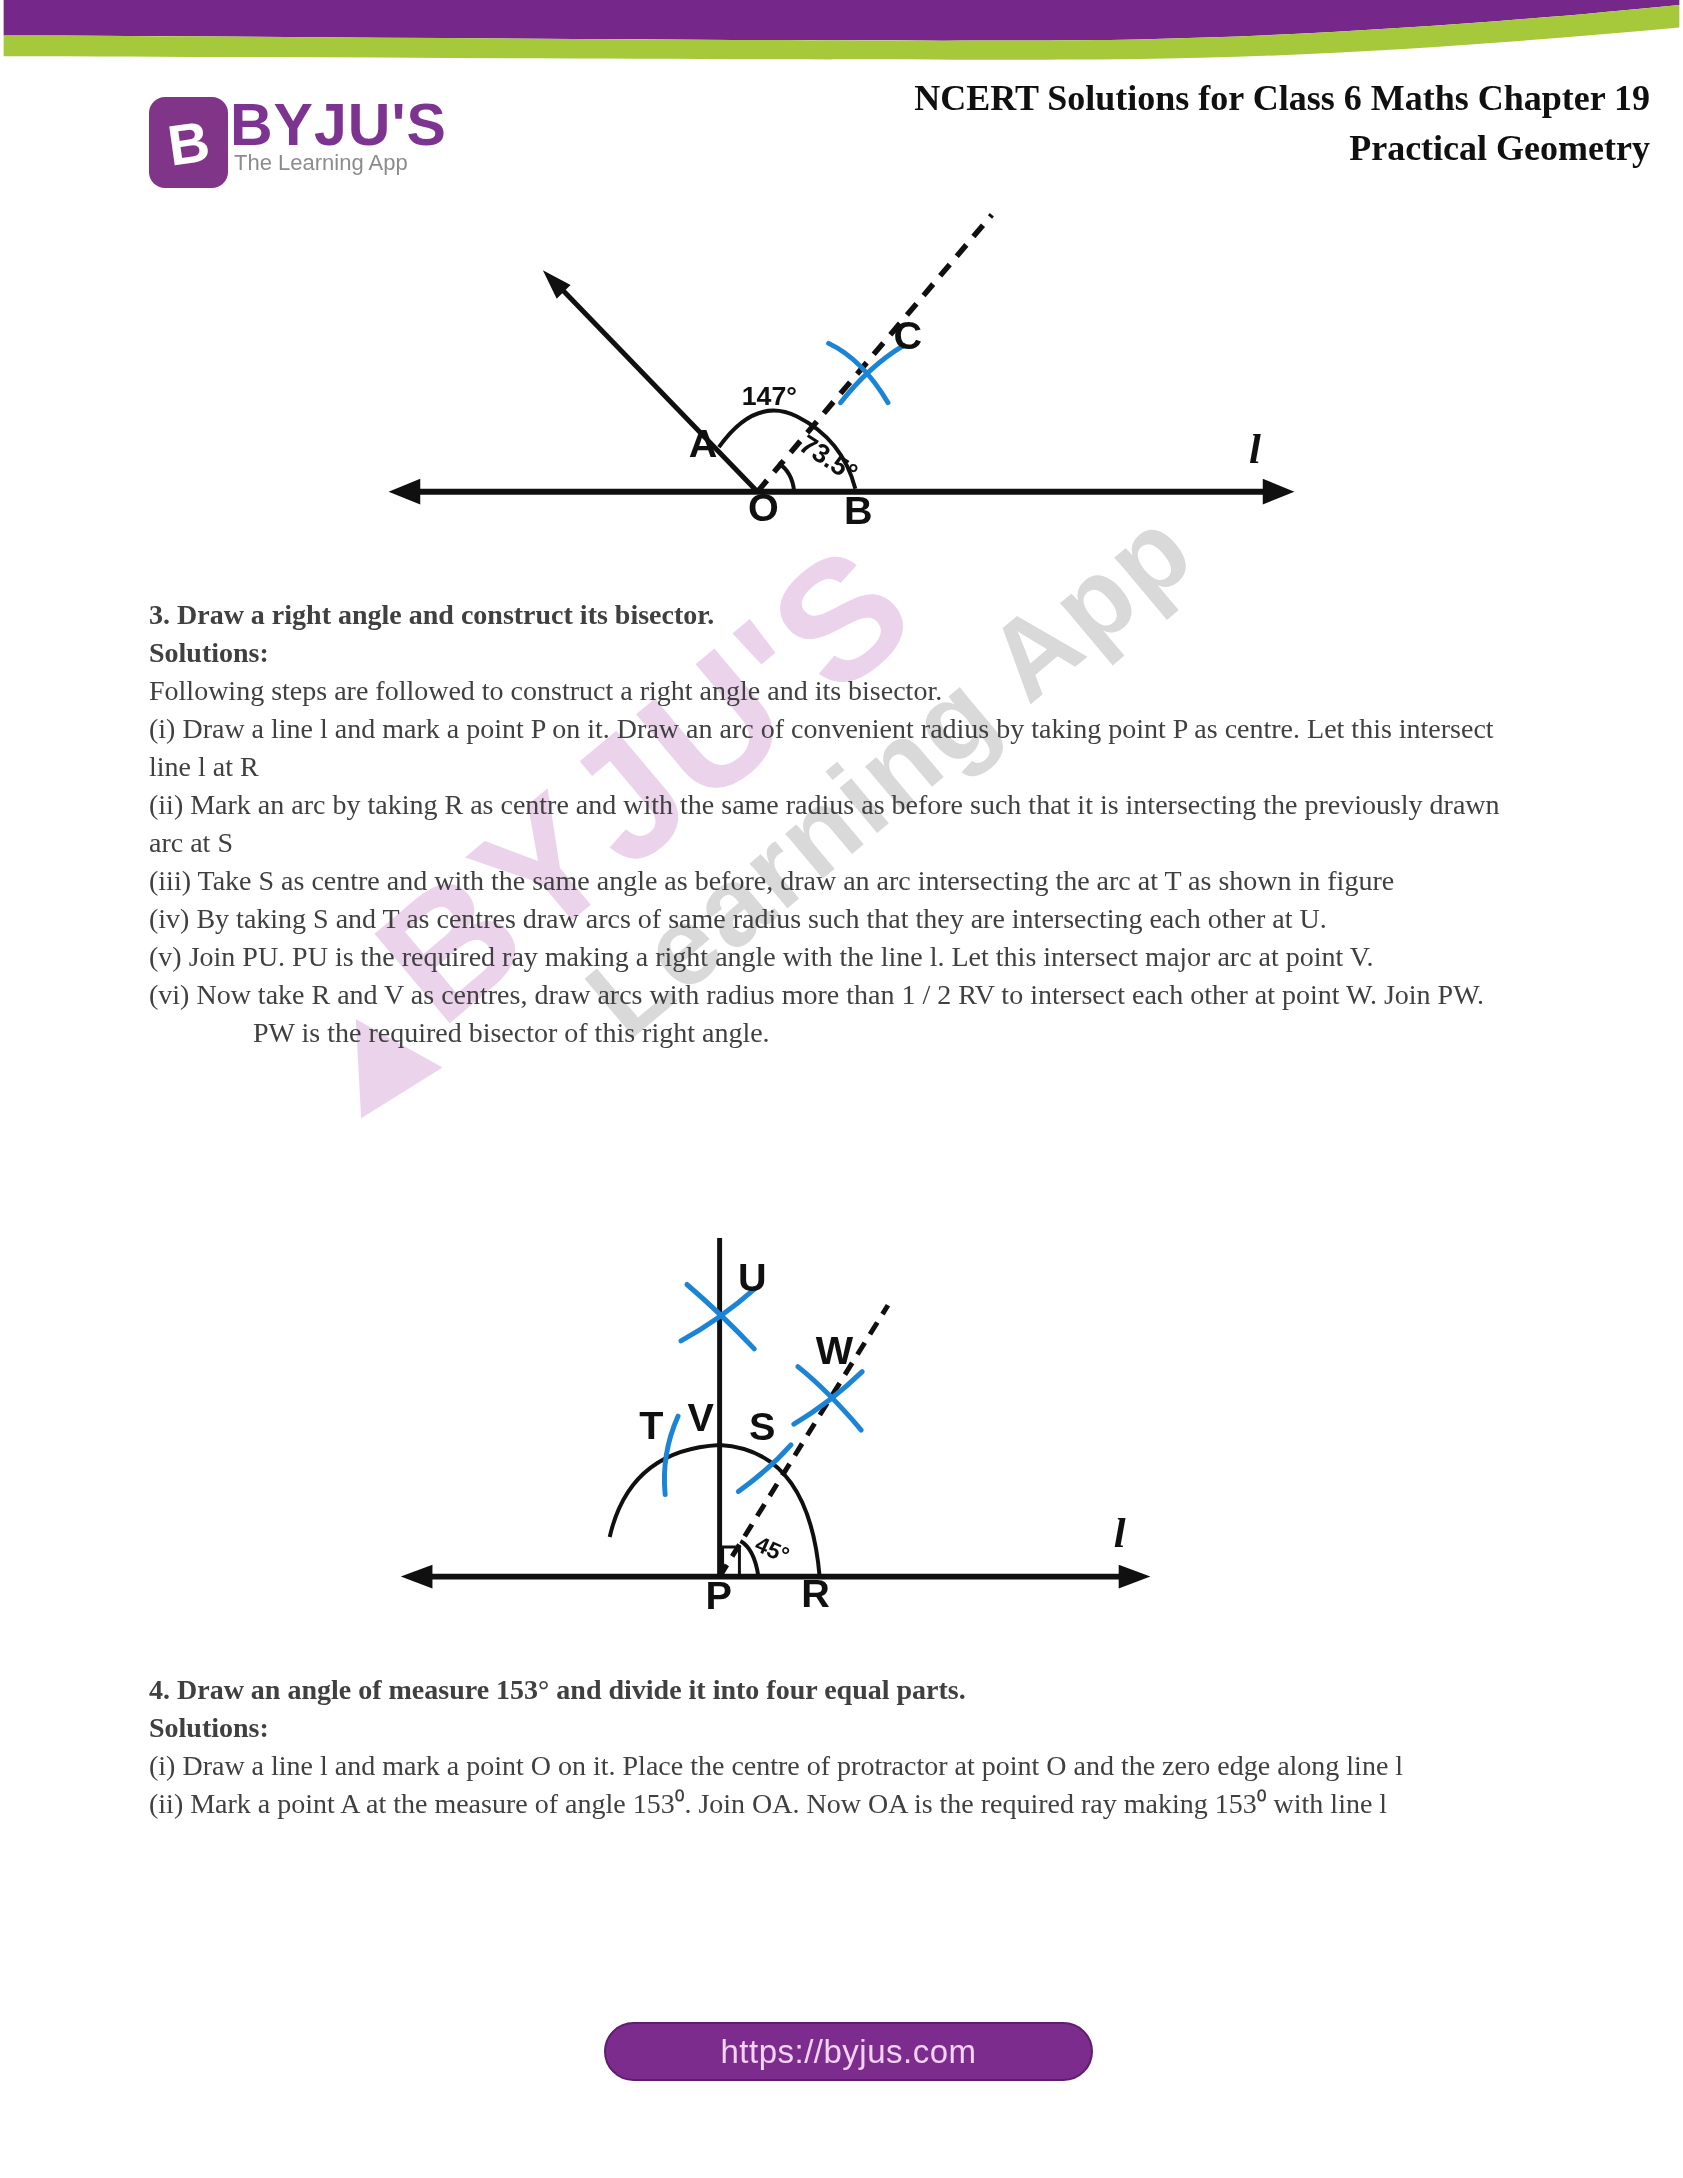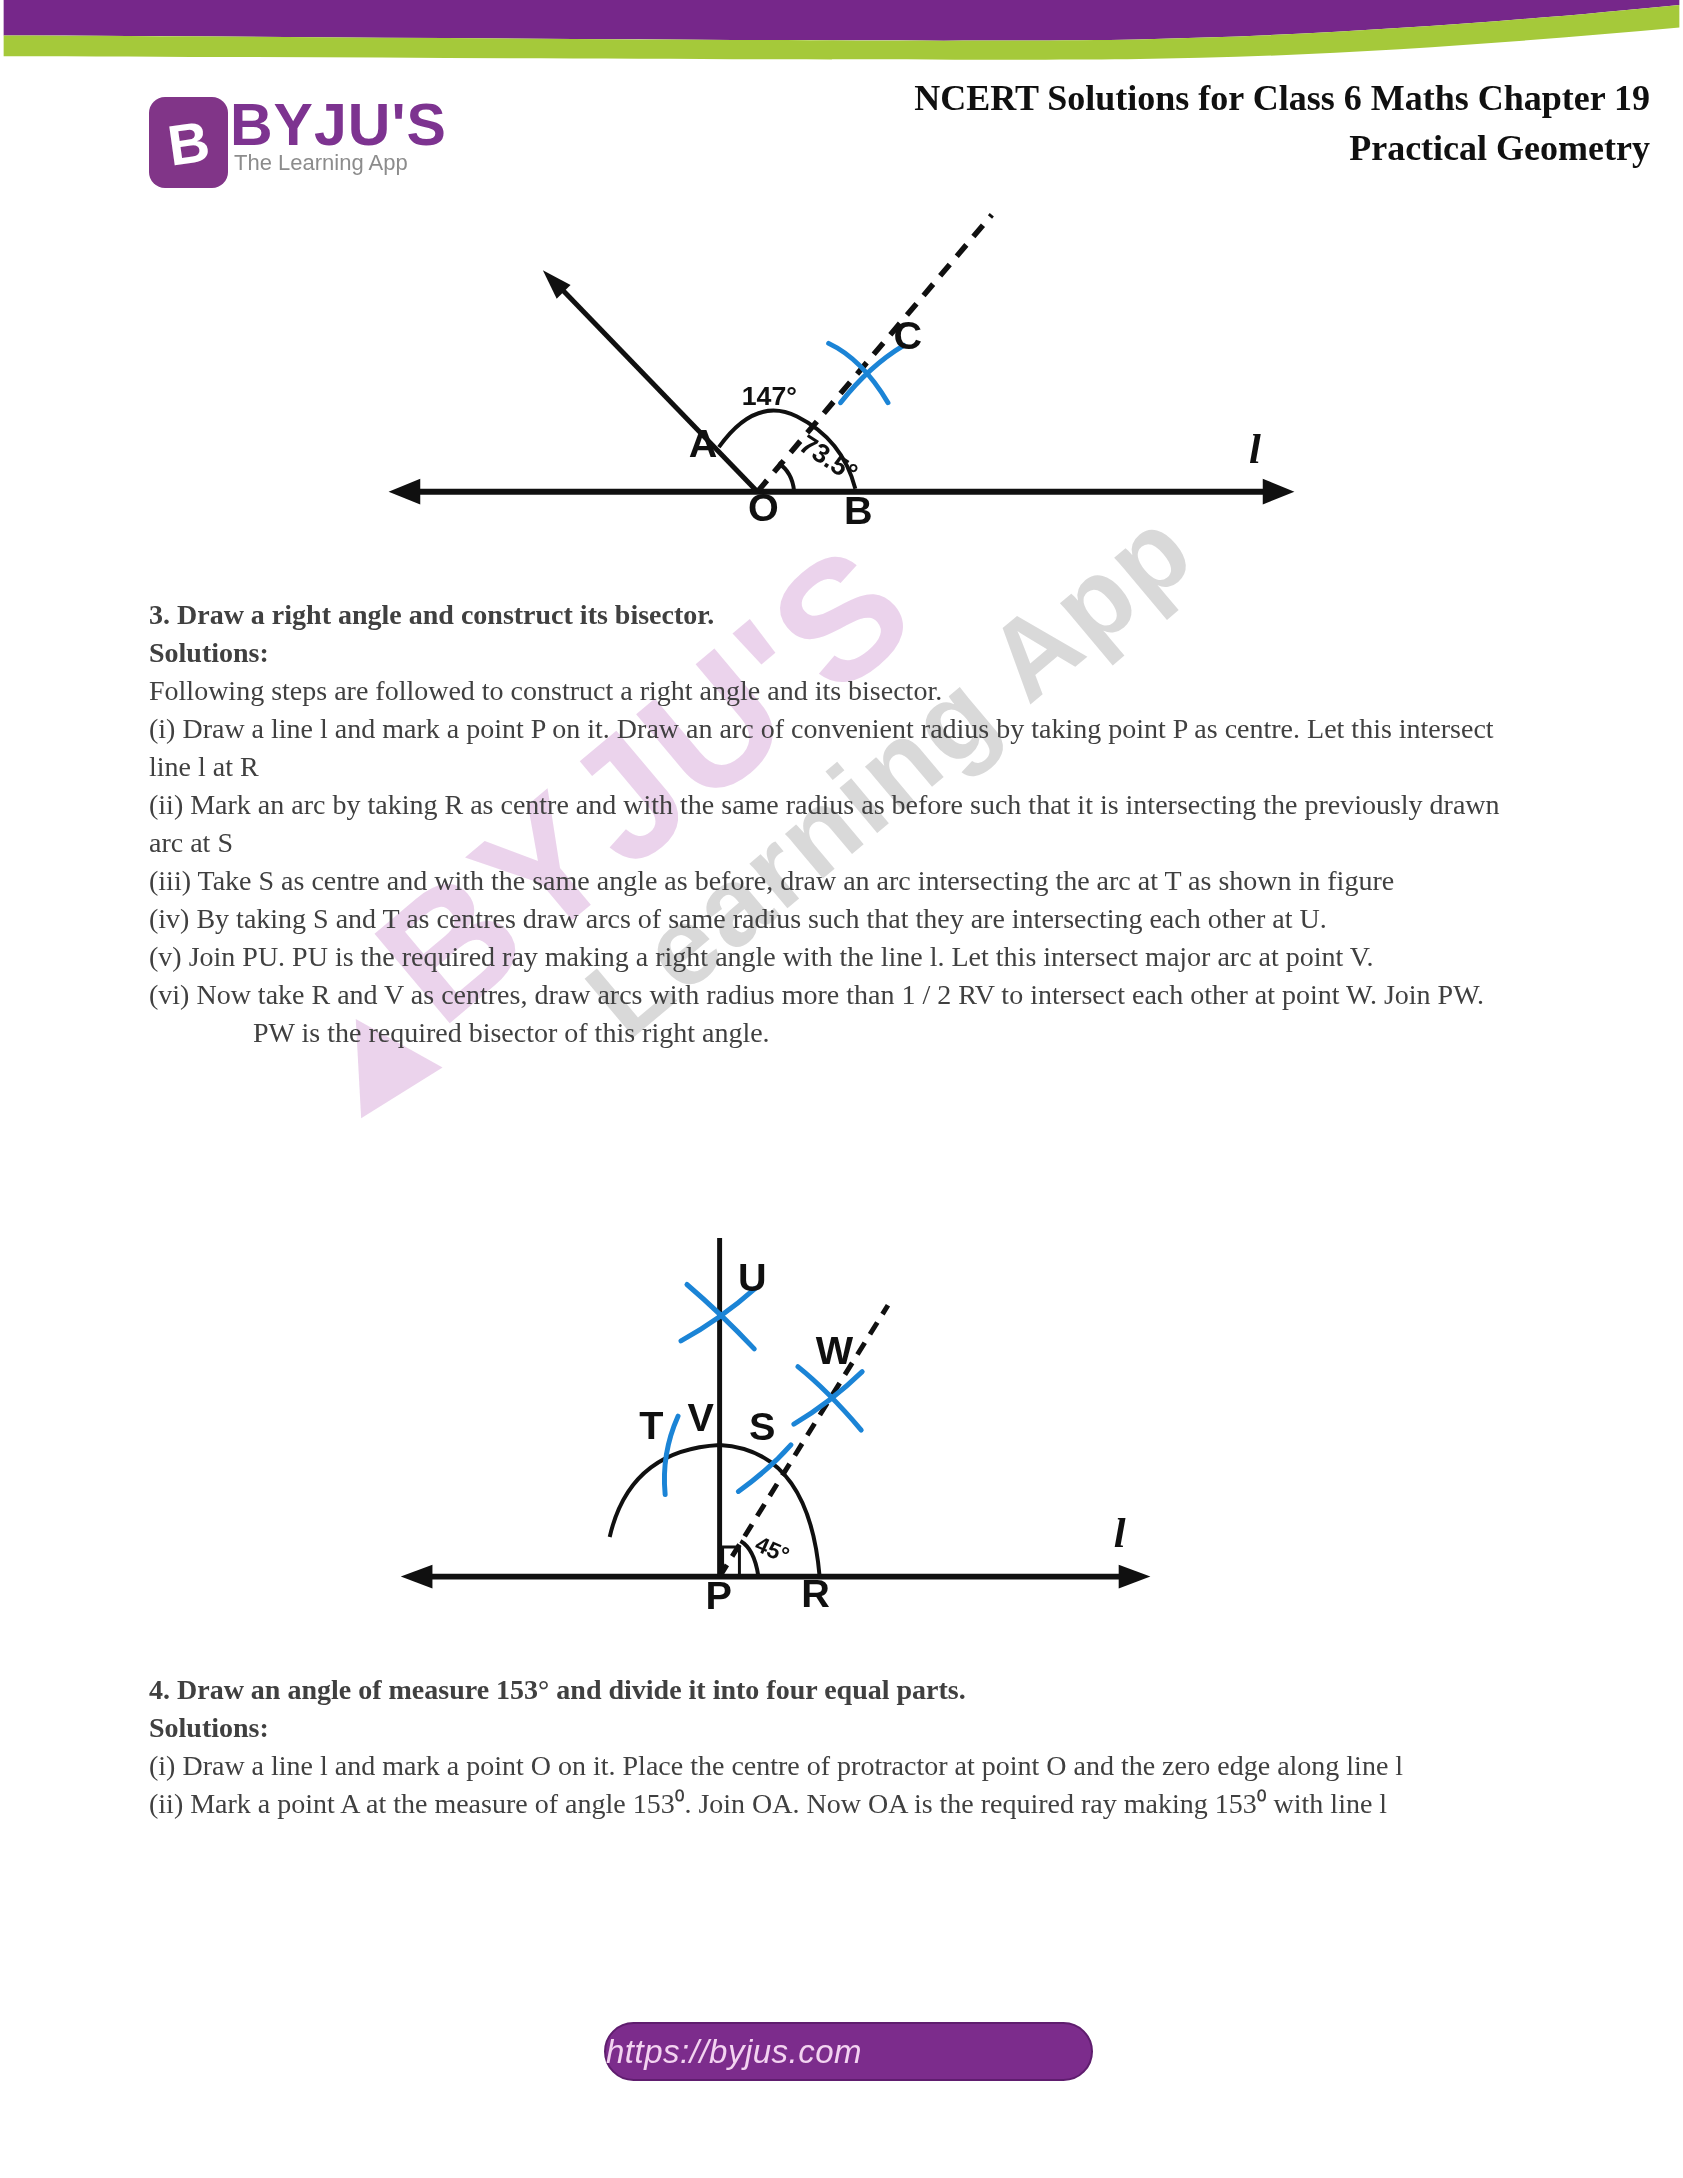--- a/index.html
+++ b/index.html
@@ -48,21 +48,21 @@
   .dangle{font-family:"Liberation Sans",sans-serif;font-weight:700;font-size:27px;fill:#101010;
           text-anchor:middle;}
   .dangle-sm{font-family:"Liberation Sans",sans-serif;font-weight:700;font-size:23px;fill:#101010;
           text-anchor:middle;}
   .dline{font-family:"Liberation Serif",serif;font-style:italic;font-weight:700;font-size:43px;
          fill:#101010;text-anchor:middle;}
 
   
   .footer-pill{position:absolute;left:604px;top:2022px;width:489px;height:59px;background:#7c2c8c;
                border:2px solid #5f1d6e;border-radius:31px;display:flex;align-items:center;
-               justify-content:flex-start;z-index:2;box-sizing:border-box;font-style:italic;}
+               justify-content:center;z-index:2;box-sizing:border-box;}
   .footer-pill span{font-family:"Liberation Sans",sans-serif;font-size:33px;color:#f3d3f1;
                     letter-spacing:0.5px;}
 </style>
 </head>
 <body>
 
 <div class="page">
 
   <svg class="hdr-svg" width="1683" height="69" viewBox="0 0 1700 70">
     <path d="M0,0 H1700 V5 C1550,20 1350,36 1150,40 C900,44 400,37 0,36 Z" fill="#76278a"></path>

